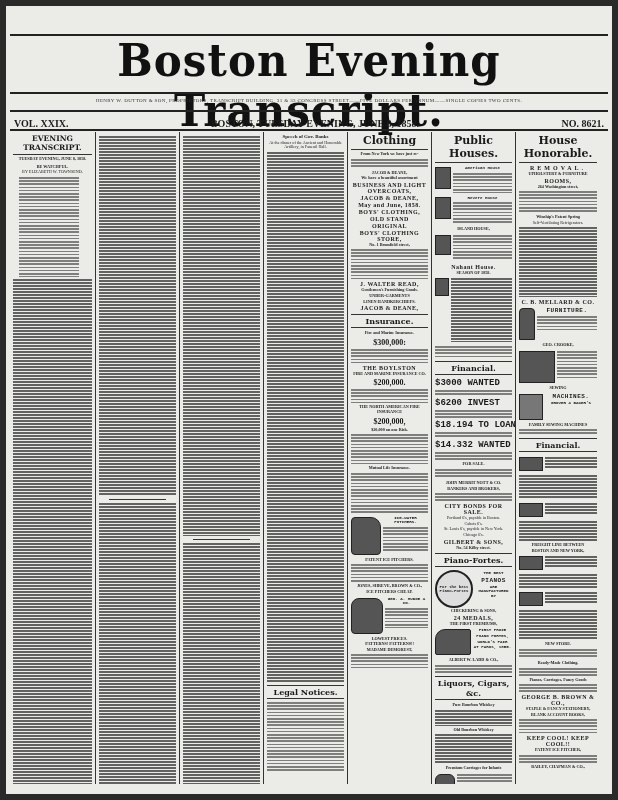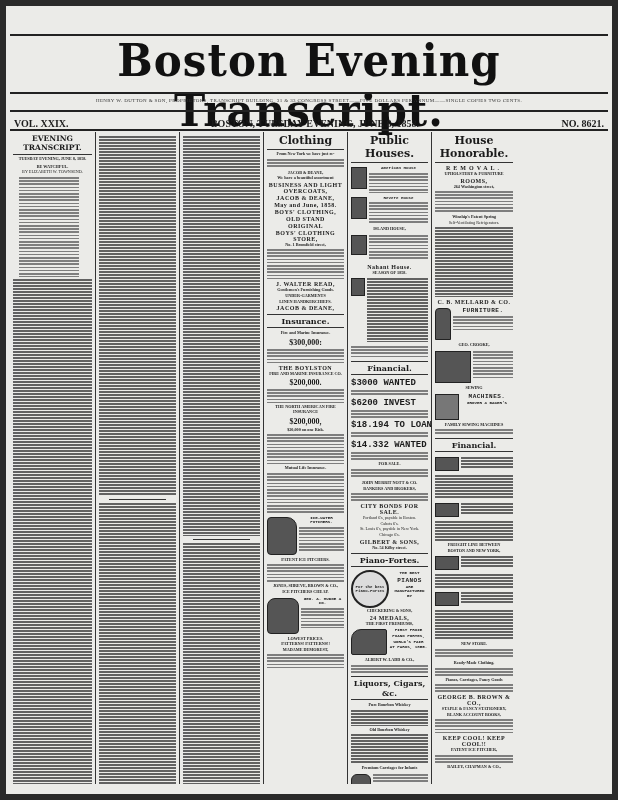--- a/index.html
+++ b/index.html
@@ -60,20 +60,27 @@
       <div style="border-top:1px solid #333;margin:3px 10px;"></div>
       <div class="txt dense" style="--h:290px;"></div>
     </div>
 
     <div class="col c3">
       <div class="txt dense" style="--h:400px;"></div>
       <div style="border-top:1px solid #333;margin:3px 10px;"></div>
       <div class="txt dense" style="--h:250px;"></div>
     </div>
 
+    <div class="col c4">
+      <div class="small" style="font-size:5px;">Speech of Gov. Banks</div>
+      <div class="small" style="font-weight:normal;">At the dinner of the Ancient and Honorable Artillery, in Faneuil Hall.</div>
+      <div class="txt dense" style="--h:530px;"></div>
+      <div class="sechead">Legal Notices.</div>
+      <div class="txt" style="--h:70px;"></div>
+    </div>
 
     <div class="col c5">
       <div class="colhead">Clothing</div>
       <div class="small">From New York we have just re-</div>
       <div class="txt" style="--h:10px;"></div>
       <div class="small">JACOB &amp; DEANE,</div>
       <div class="small">We have a beautiful assortment</div>
       <div class="mid">BUSINESS AND LIGHT OVERCOATS,</div>
       <div class="mid">JACOB &amp; DEANE,</div>
       <div class="mid">May and June, 1858.</div>

